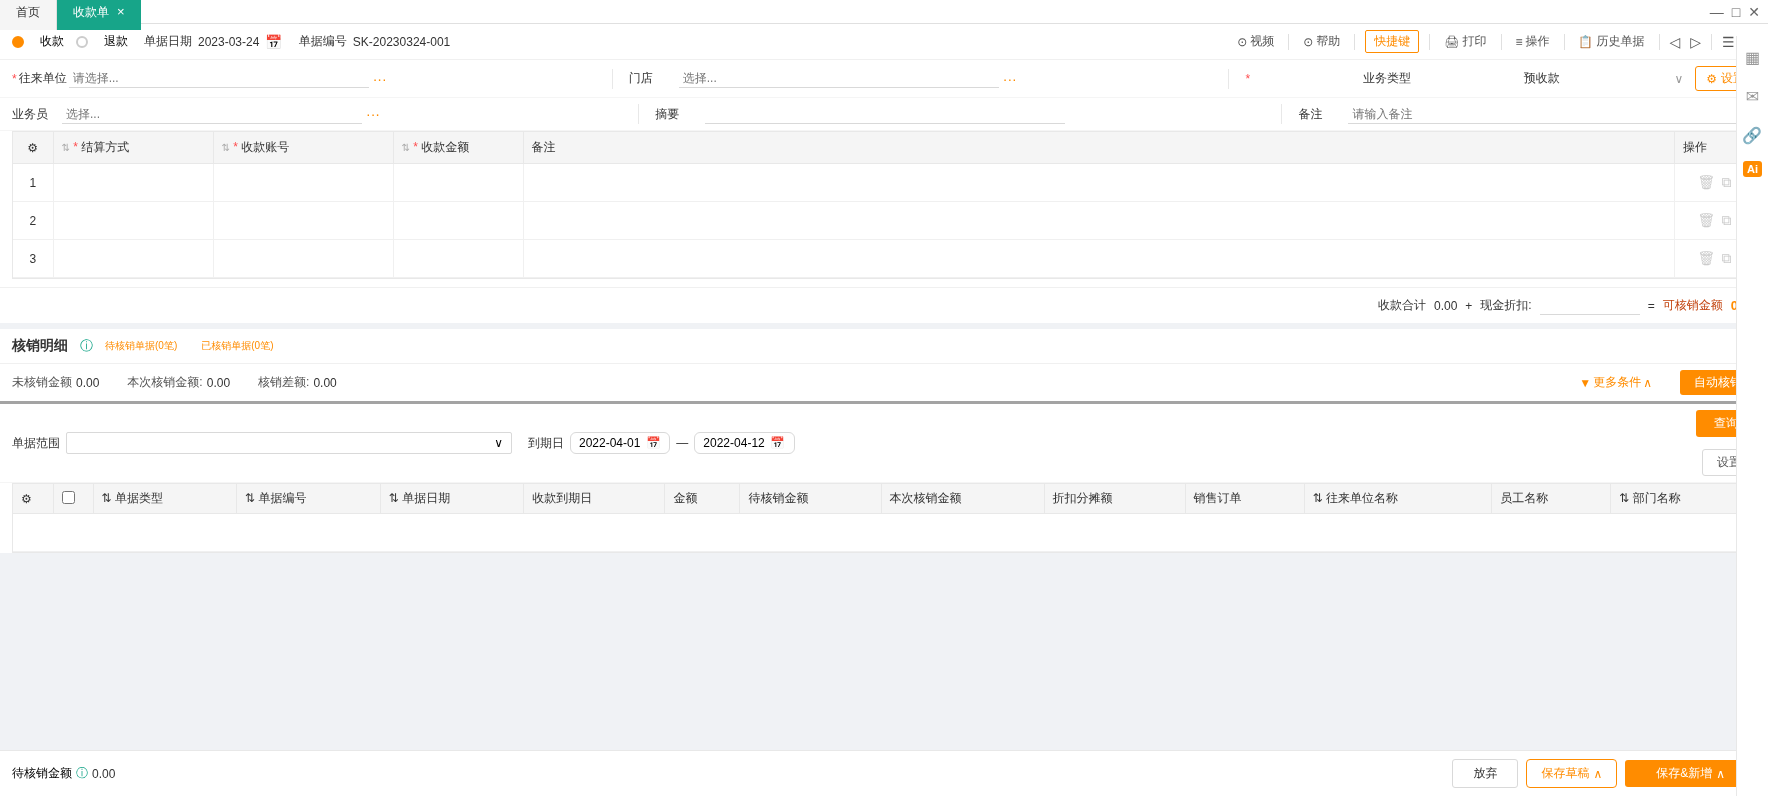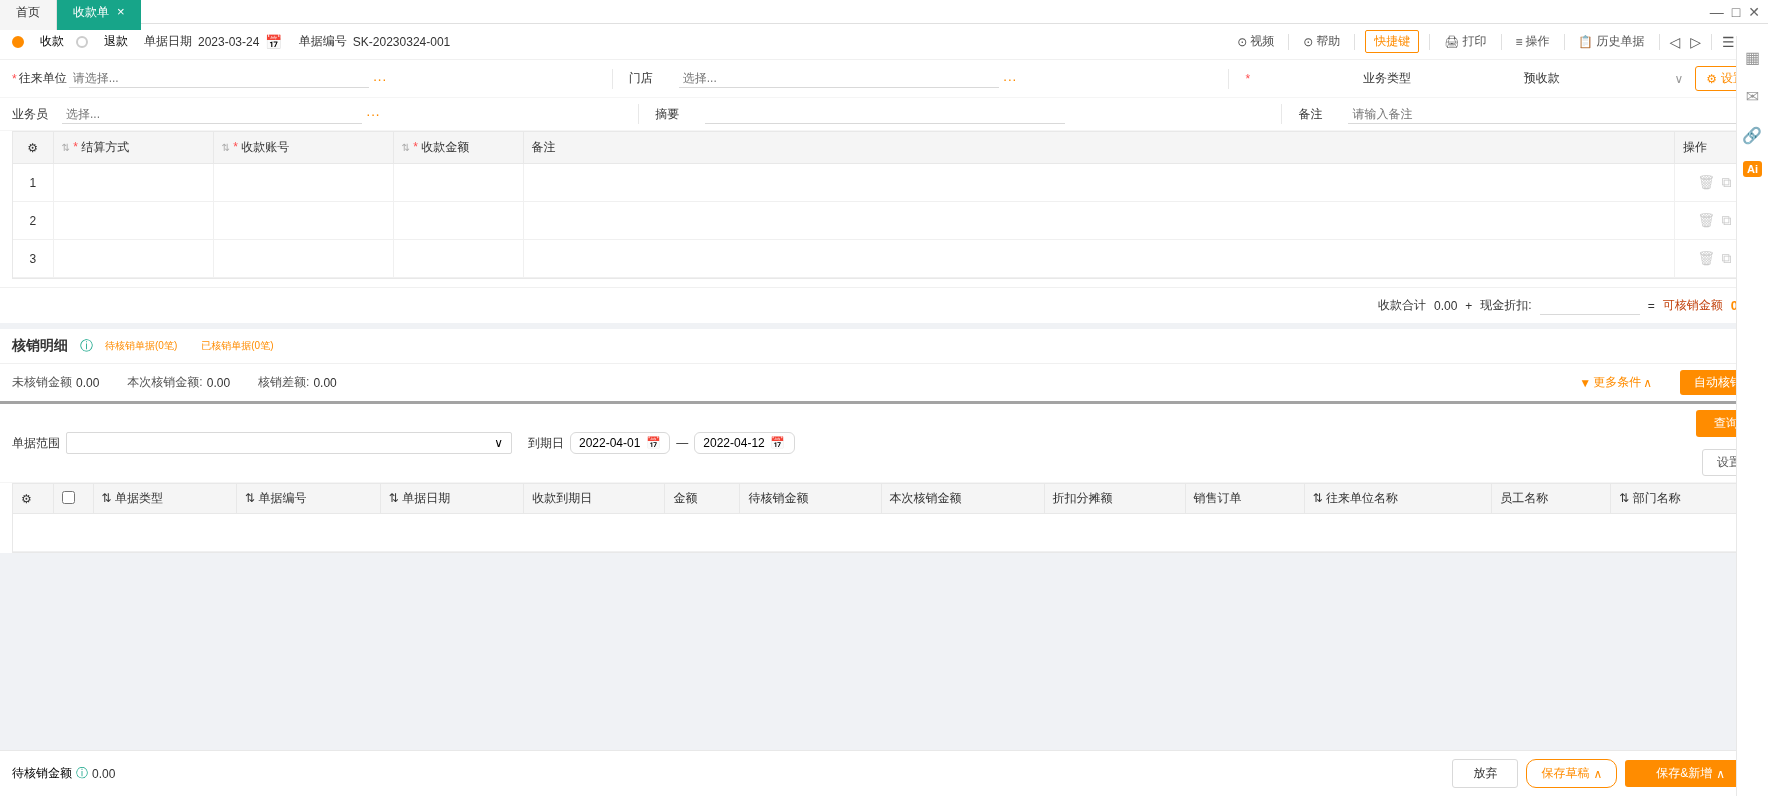--- a/index.html
+++ b/index.html
@@ -185,21 +185,21 @@
     }
     .bottom-info { display: flex; align-items: center; gap: 4px; }
     .bottom-info-icon { color: #17a589; cursor: pointer; }
     .bottom-value { color: #333; font-weight: 500; }
     .bottom-spacer { flex: 1; }
     .abandon-btn {
       border: 1px solid #d9d9d9; color: #333; background: #fff; border-radius: 3px;
       padding: 5px 20px; cursor: pointer;
     }
     .save-draft-btn {
-      border: 1px solid #ff8c00; color: #ff8c00; background: #fff; border-radius: 10px;
+      border: 1px solid #ff8c00; color: #ff8c00; background: #fff; border-radius: 4px;
       padding: 5px 14px; cursor: pointer; display: flex; align-items: center; gap: 4px;
     }
     .save-new-btn {
       background: #ff8c00; color: #fff; border: none; border-radius: 3px;
       padding: 5px 31px; cursor: pointer; display: flex; align-items: center; gap: 4px;
     }
 
     
     .right-sidebar {
       position: fixed; right: 0; top: 36px; width: 32px;

